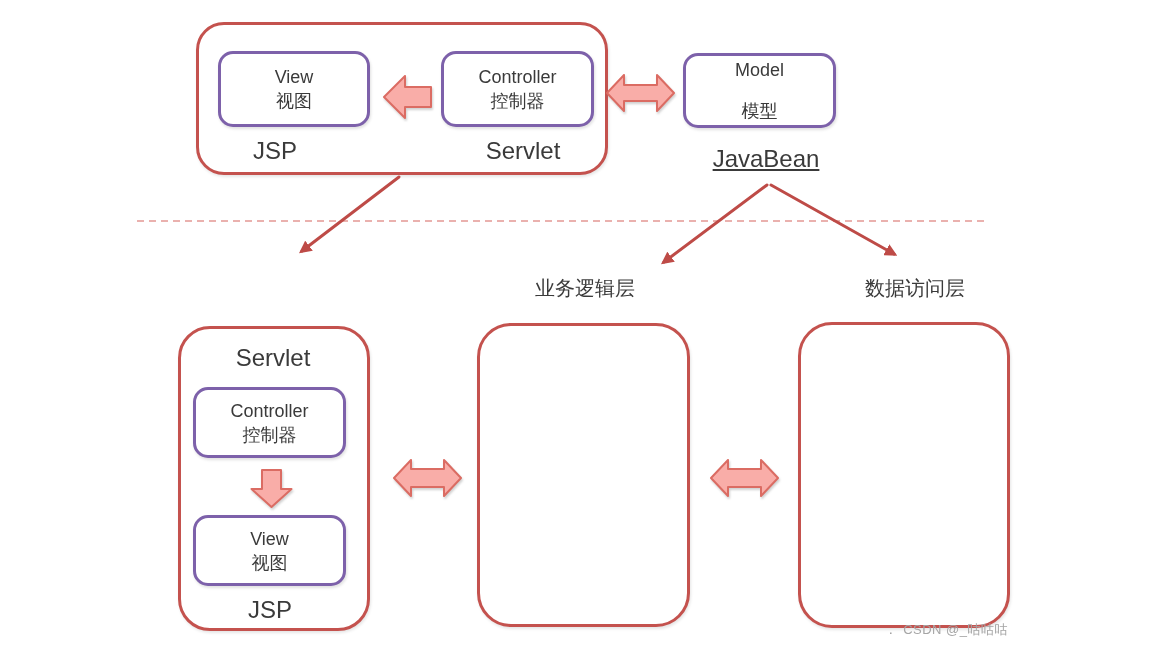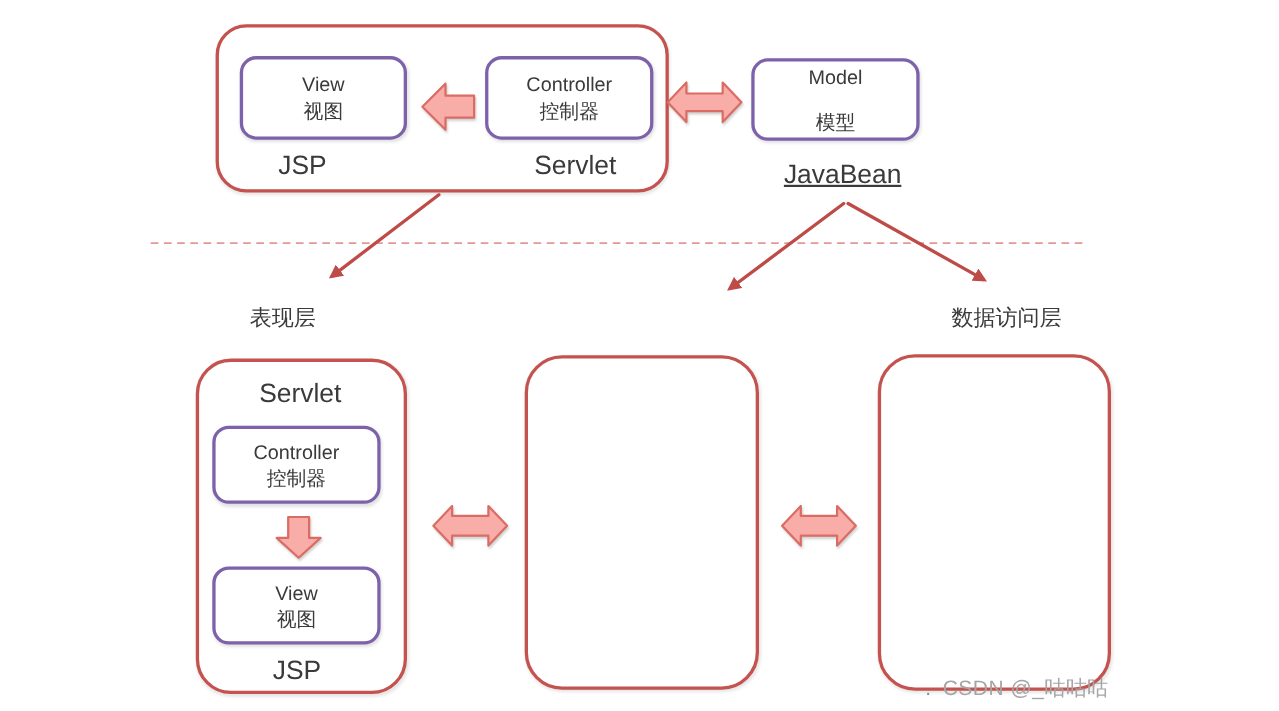--- a/index.html
+++ b/index.html
@@ -83,21 +83,21 @@
     position:absolute;
     text-align:center;
     font-size:20px;
     color:var(--text);
     z-index:2;
   }
   .watermark{
     position:absolute;
     right:8px;
     bottom:7px;
-    font-size:19px;
+    font-size:13px;
     color:var(--watermark);
     z-index:4;
     letter-spacing:0.5px;
   }
   .watermark .dot{margin-right:10px;color:#8f8f8f;}
 </style>
 </head>
 <body>
 
 <div class="canvas">
@@ -118,21 +118,21 @@
 
   <div class="caption" style="left:463px;top:137px;width:120px;">Servlet</div>
 
   <div class="purple-box" style="left:683px;top:53px;width:153px;height:75px;gap:17px;">
     <span>Model</span>
     <span>模型</span>
   </div>
 
   <div class="caption" style="left:705px;top:145px;width:122px;text-decoration:underline;">JavaBean</div>
 
-  <div class="layer-label" style="left:197px;top:275px;width:120px;">表现层</div>
+  <div class="layer-label" style="left:505px;top:275px;width:160px;">业务逻辑层</div>
   <div class="layer-label" style="left:835px;top:275px;width:160px;">数据访问层</div>
 
   <div class="red-box" style="left:178px;top:326px;width:192px;height:305px;border-radius:32px;"></div>
 
   <div class="caption" style="left:213px;top:344px;width:120px;">Servlet</div>
 
   <div class="purple-box" style="left:193px;top:387px;width:153px;height:71px;">
     <span>Controller</span>
     <span>控制器</span>
   </div>

